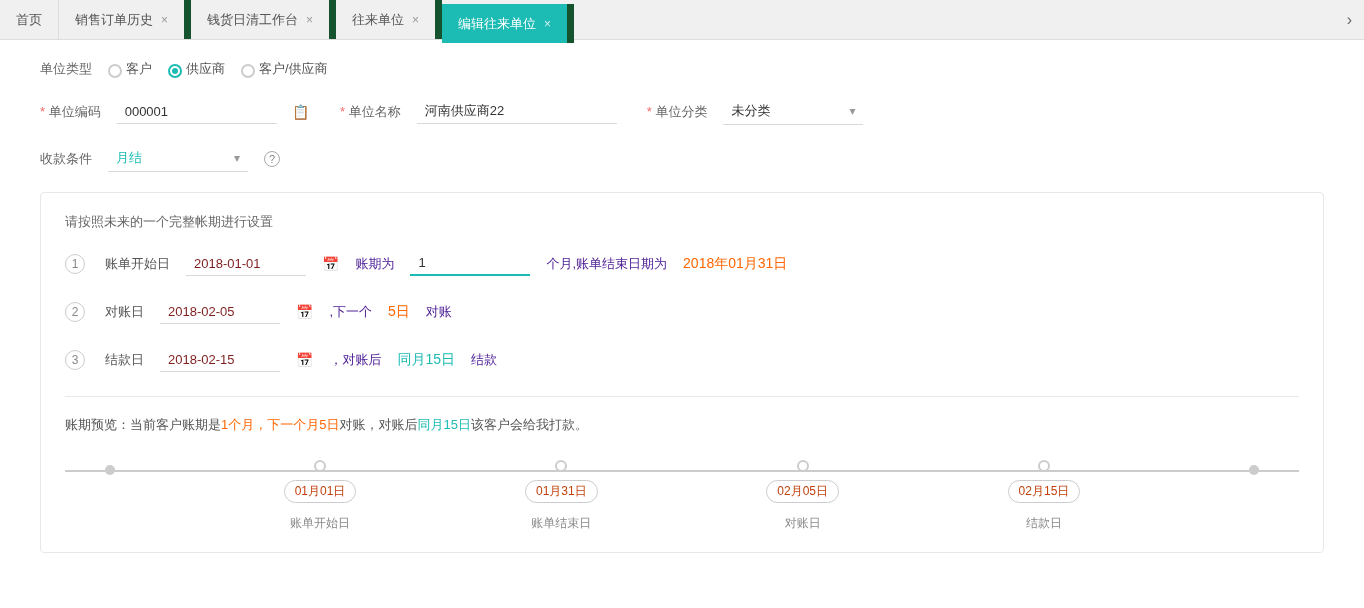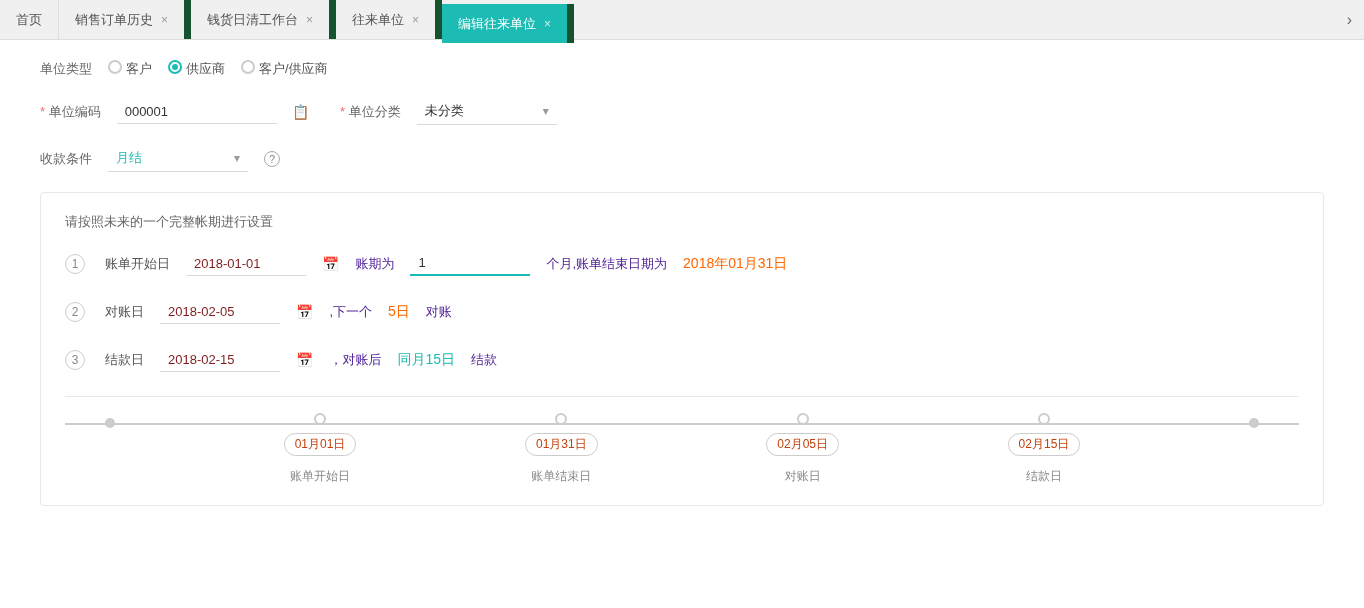--- a/index.html
+++ b/index.html
@@ -84,21 +84,21 @@
     }
 
     
     .radio-group {
       display: flex;
       align-items: center;
       gap: 16px;
     }
     .radio-item {
       display: flex;
-      align-items: flex-start;
+      align-items: flex-end;
       gap: 4px;
       cursor: pointer;
       font-size: 13px;
       color: #555;
     }
     .radio-circle {
       width: 14px;
       height: 14px;
       border-radius: 50%;
       border: 2px solid #ccc;
@@ -336,20 +336,24 @@
     </div>
   </div>
 
   <div class="form-row">
     <div class="field-group">
       <span class="field-label required">单位编码</span>
       <input class="input-field" type="text" value="000001" style="">
       <span class="cal-icon">📋</span>
     </div>
     <div class="field-group">
+      <span class="field-label required">单位名称</span>
+      <input class="input-field wide" type="text" value="河南供应商22" style="">
+    </div>
+    <div class="field-group">
       <span class="field-label required">单位分类</span>
       <div class="select-field">
         <span class="select-value gray">未分类</span>
         <span style="color:#999;font-size:12px;">▾</span>
       </div>
     </div>
   </div>
 
   <div class="form-row">
     <div class="field-group">
@@ -396,20 +400,23 @@
         </div>
       <span class="row-label">结款日</span>
       <input class="date-input" type="text" value="2018-02-15" style="">
       <span class="cal-icon">📅</span>
       <span class="inline-text">，对账后 </span>
         <span class="highlight-teal">同月15日</span>
         <span class="inline-text"> 结款</span>
     </div>
 
     <div class="preview-section">
+      <div class="preview-text">
+        <span>账期预览：当前客户账期是</span><span class="highlight-orange">1个月，</span><span class="highlight-orange">下一个月5日</span><span>对账，对账后</span><span class="highlight-teal">同月15日</span><span>该客户会给我打款。</span>
+      </div>
 
       <div style="position:relative; padding: 0 40px;">
         <div style="position:absolute; top:10px; left:0; right:0; height:2px; background:#ccc;"></div>
         <div style="display:flex; justify-content:space-between; align-items:flex-start; position:relative; z-index:1;">
 
           <div style="width:10px;height:10px;border-radius:50%;background:#ccc;margin-top:5px;flex-shrink:0;"></div>
 
           <div class="timeline-node">
             <div class="node-dot"></div>
             <div class="node-label-box">01月01日</div>

